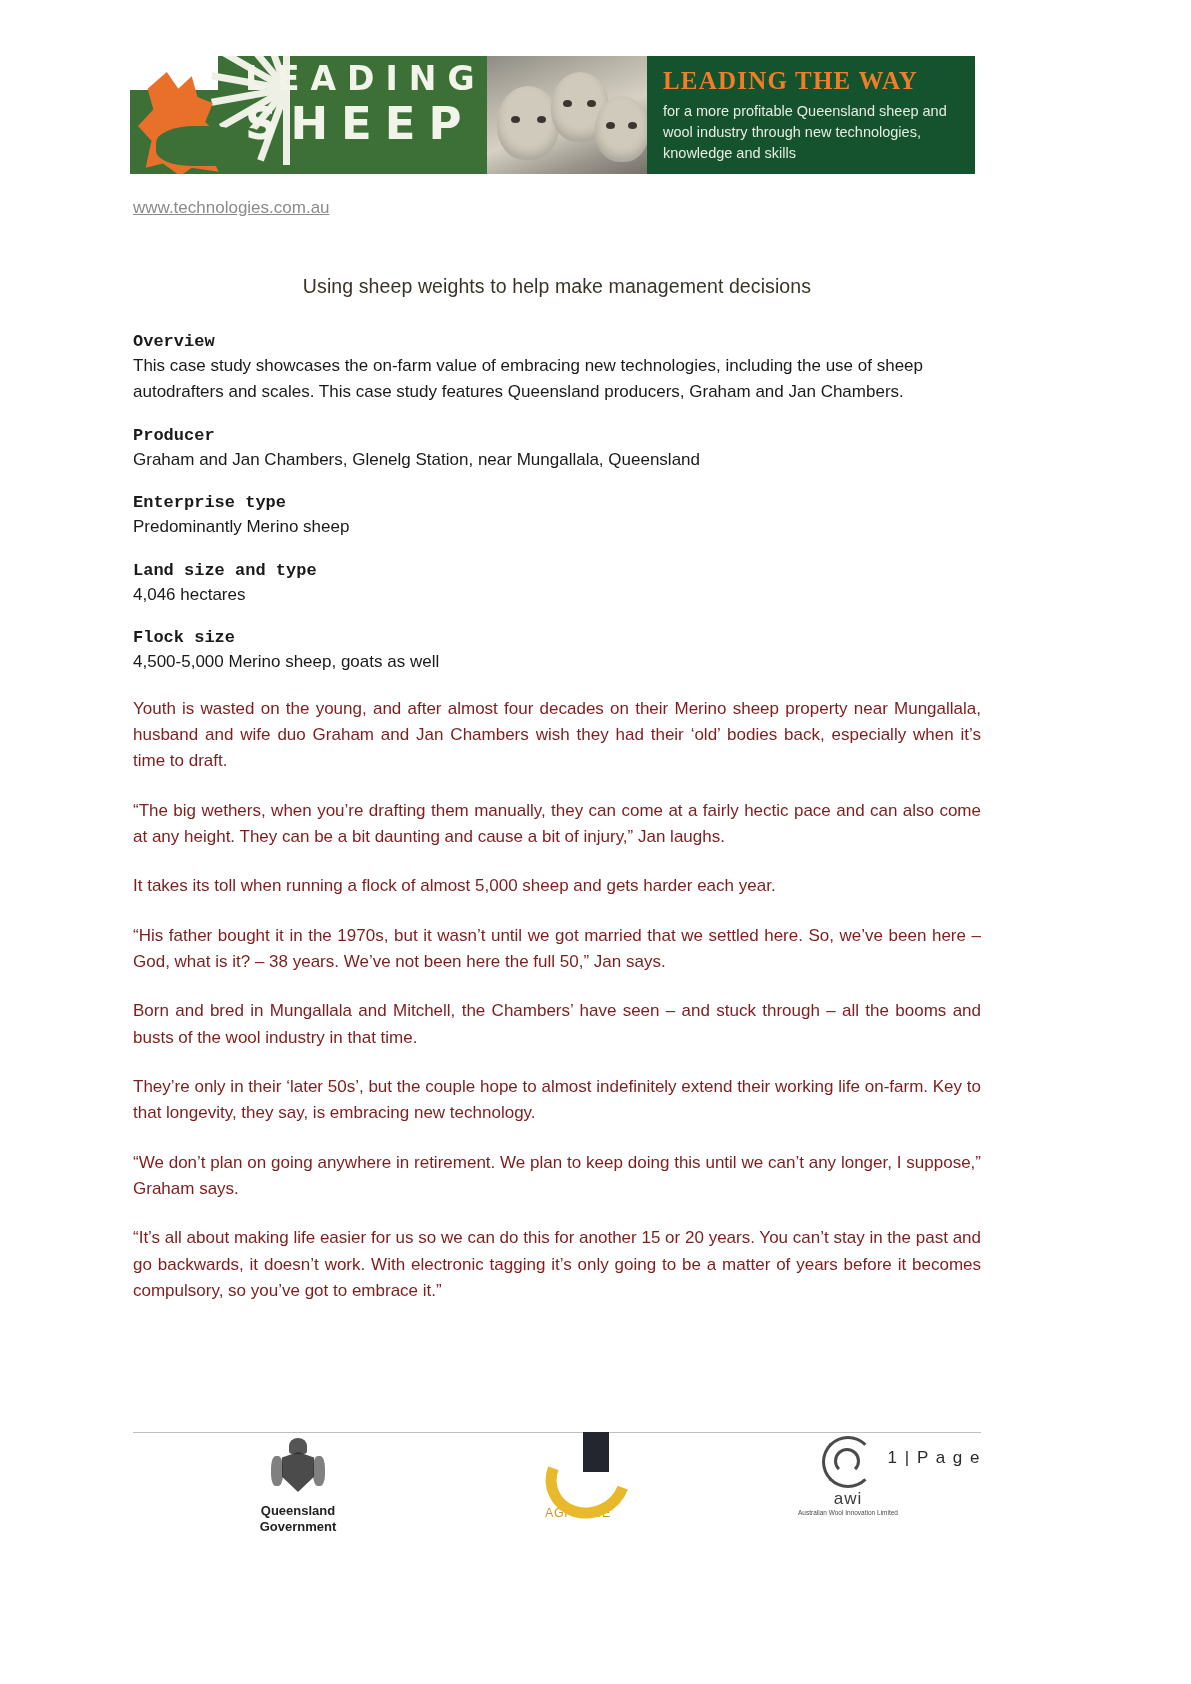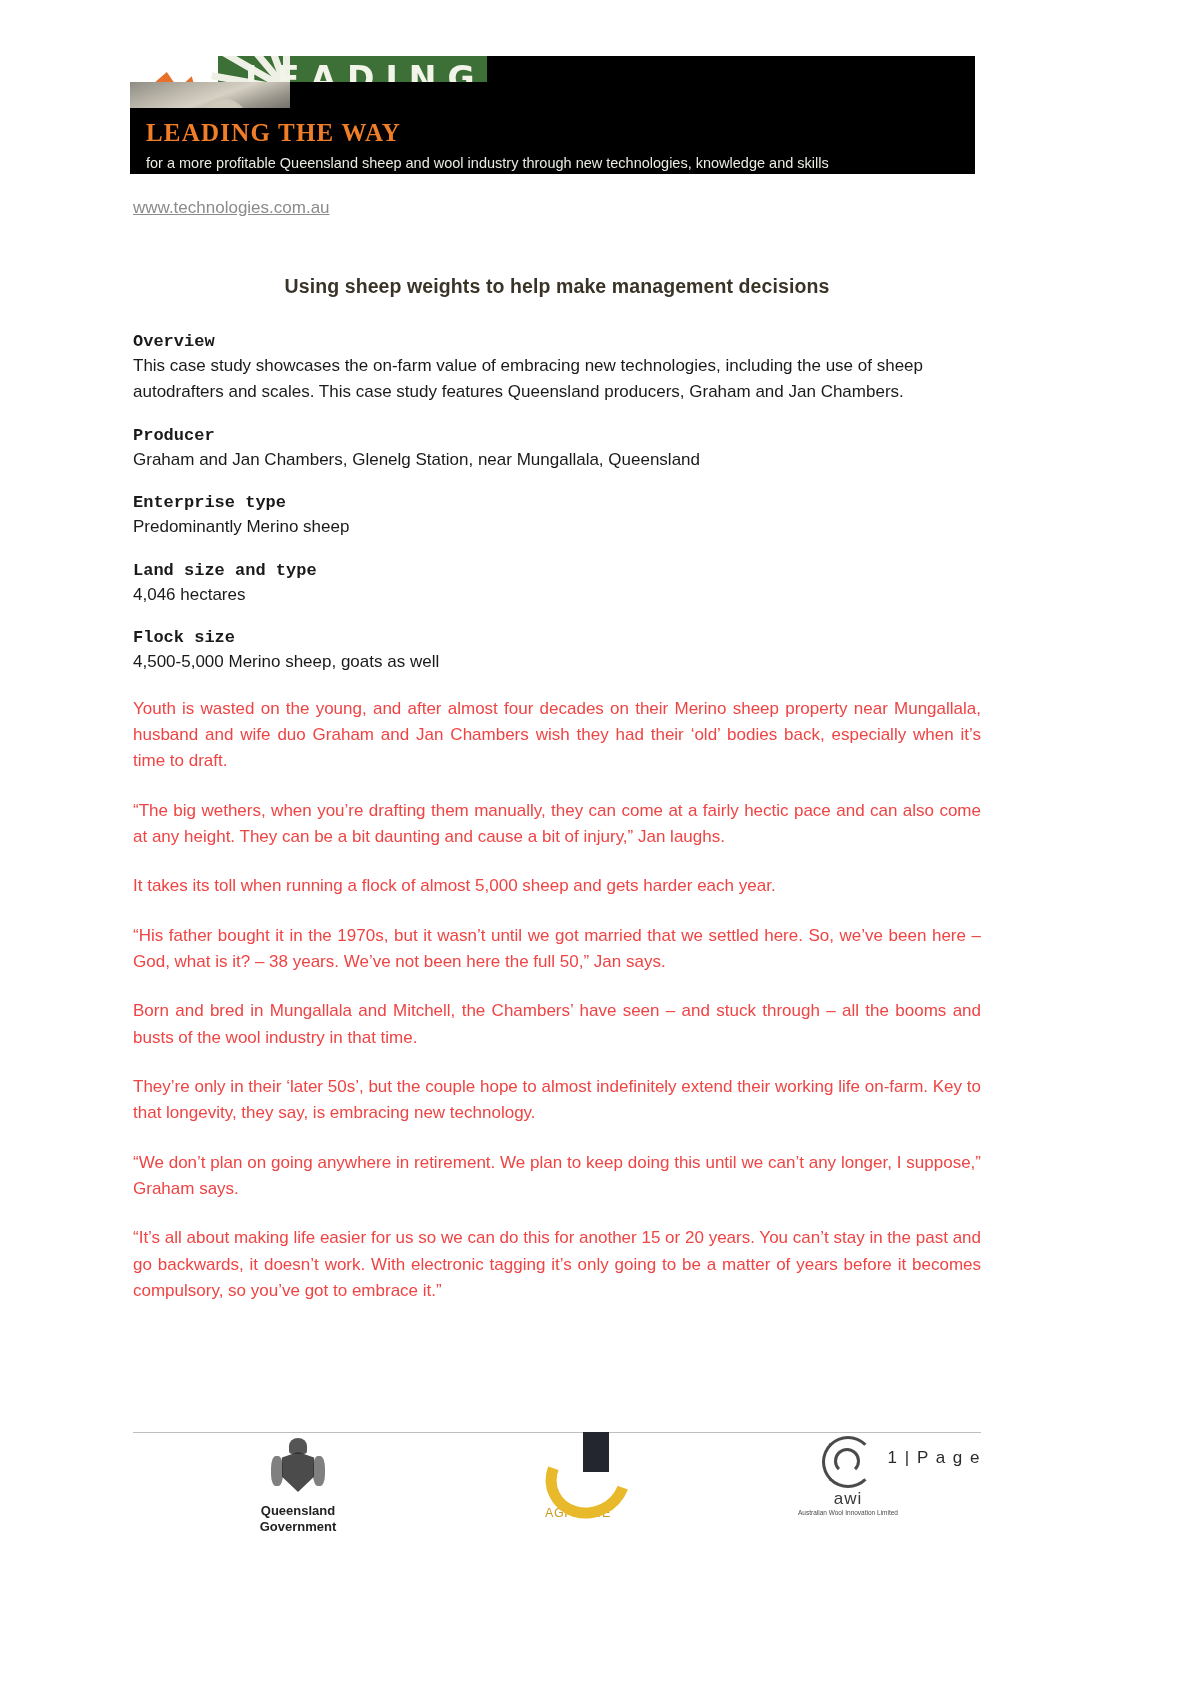--- a/index.html
+++ b/index.html
@@ -22,23 +22,22 @@
   }
 
   
   .banner {
     position: absolute;
     left: 130px;
     top: 56px;
     width: 845px;
     height: 118px;
     display: flex;
-    background: #000000;
+    background: #14532d;
     overflow: hidden;
-    flex-direction: column;
   }
   .banner-left {
     position: relative;
     width: 357px;
     height: 100%;
     background: #3d7036;
     overflow: hidden;
   }
   .banner-left .white-notch {
     position: absolute;
@@ -167,21 +166,21 @@
   }
   .content {
     position: absolute;
     left: 133px;
     top: 275px;
     width: 848px;
   }
   .doc-title {
     text-align: center;
     font-size: 19.5px;
-    font-weight: bold;
+    font-weight: normal;
     color: #3a3428;
     margin: 0 0 34px 0;
     letter-spacing: 0.1px;
   }
   .section-head {
     font-size: 17px;
     font-weight: bold;
     color: #1a1a1a;
     margin: 0 0 2px 0;
     font-family: Liberation Mono, monospace;
@@ -199,21 +198,21 @@
     line-height: 1.52;
   }
   .heading-only {
     font-size: 17px;
     font-weight: bold;
     color: #1a1a1a;
     margin: 0 0 26px 0;
   }
   .para {
     font-size: 17px;
-    color: #ef4444;
+    color: #7f1d1d;
     margin: 0 0 23px 0;
     line-height: 1.55;
     text-align: justify;
   }
 
   
   .footer-rule {
     position: absolute;
     left: 133px;
     top: 1432px;

